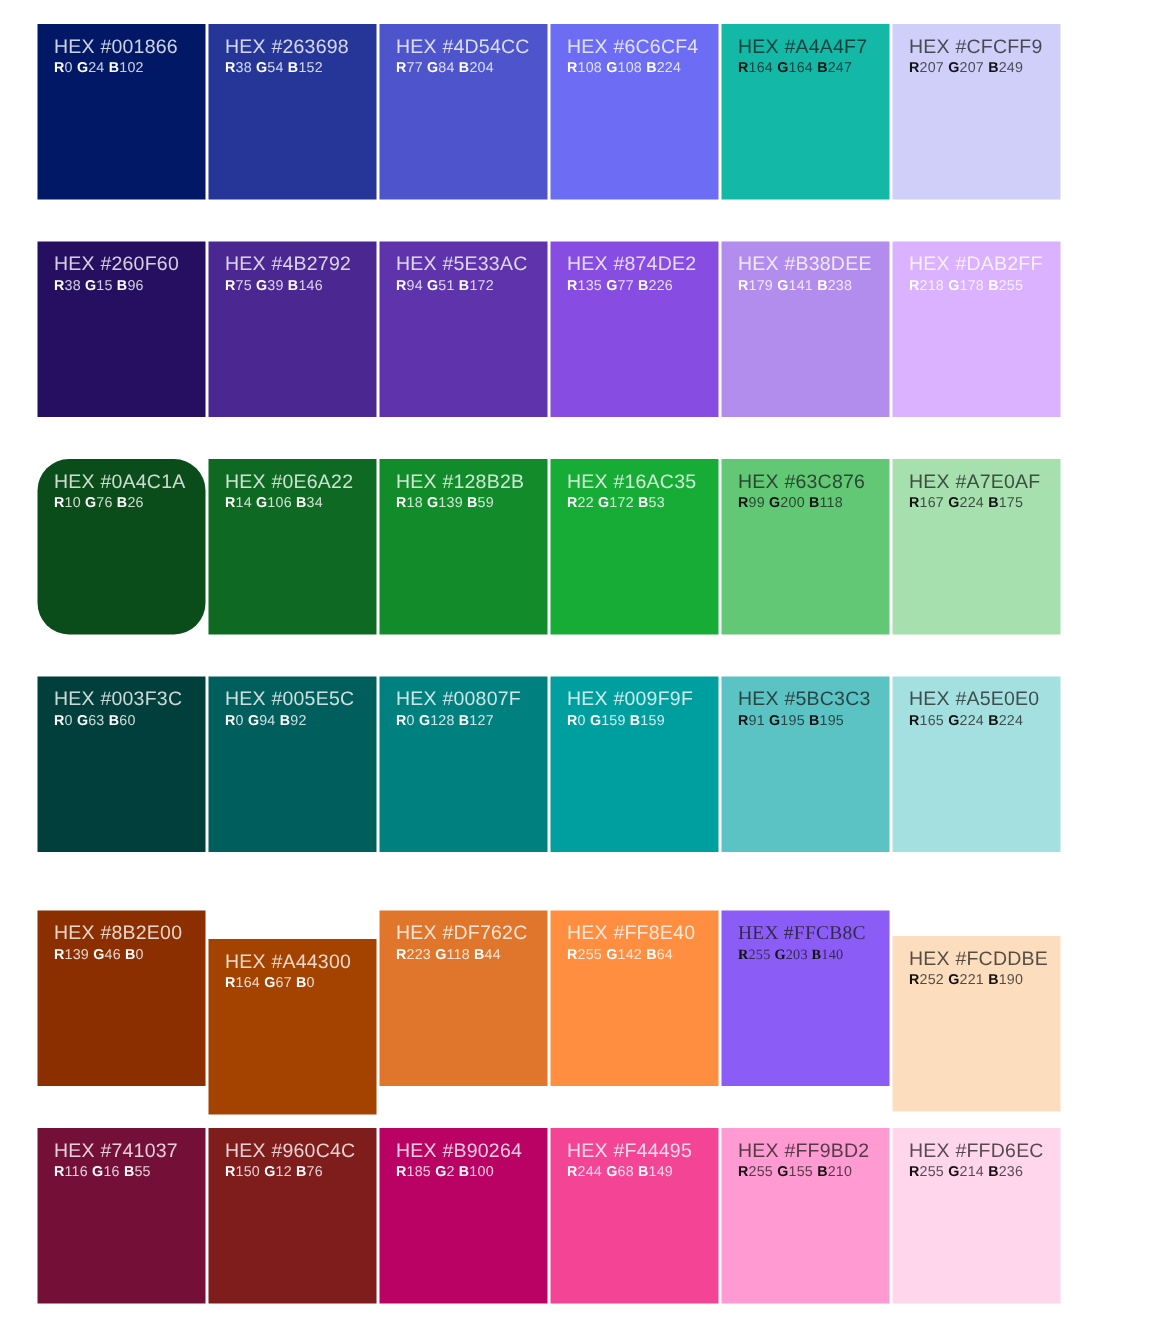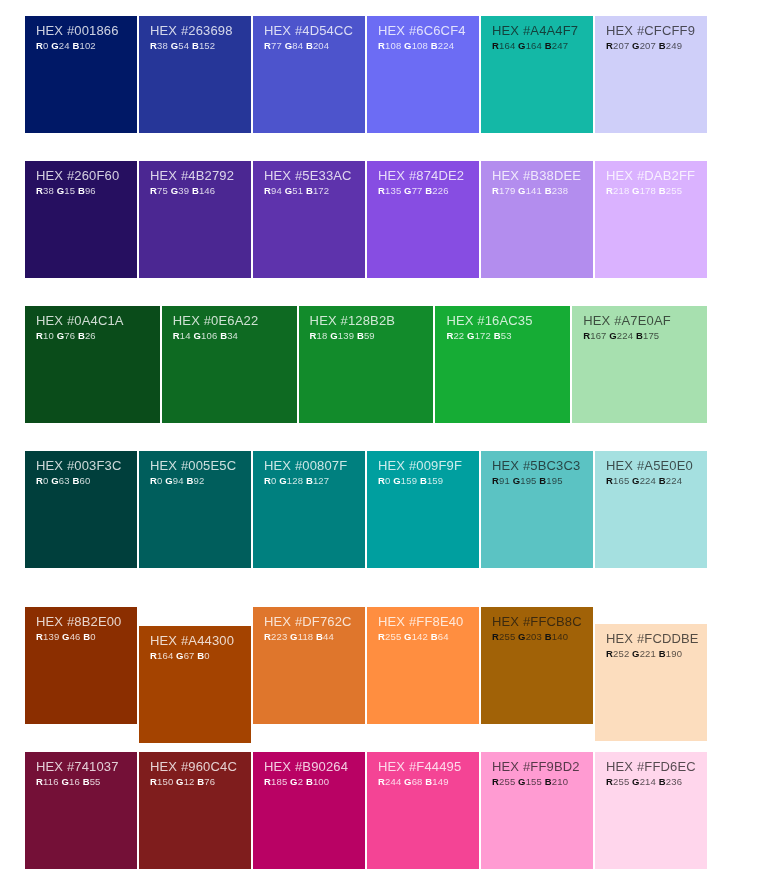--- a/index.html
+++ b/index.html
@@ -125,35 +125,39 @@
       <div class="swatch tone-light" style="background: rgb(179, 141, 238);">
         <div class="swatch-hex">HEX #B38DEE</div>
         <div class="swatch-rgb"><span class="chan">R</span><span>179 </span><span class="chan">G</span><span>141 </span><span class="chan">B</span><span>238</span></div>
       </div>
       <div class="swatch tone-light" style="background: rgb(218, 178, 255);">
         <div class="swatch-hex">HEX #DAB2FF</div>
         <div class="swatch-rgb"><span class="chan">R</span><span>218 </span><span class="chan">G</span><span>178 </span><span class="chan">B</span><span>255</span></div>
       </div>
     </div>
     <div class="palette-row">
-      <div class="swatch tone-light" style="background: rgb(10, 76, 26);">
+      <div class="swatch tone-light" style="background: rgb(10, 76, 26); border-radius: 21px;">
         <div class="swatch-hex">HEX #0A4C1A</div>
         <div class="swatch-rgb"><span class="chan">R</span><span>10 </span><span class="chan">G</span><span>76 </span><span class="chan">B</span><span>26</span></div>
       </div>
       <div class="swatch tone-light" style="background: rgb(14, 106, 34);">
         <div class="swatch-hex">HEX #0E6A22</div>
         <div class="swatch-rgb"><span class="chan">R</span><span>14 </span><span class="chan">G</span><span>106 </span><span class="chan">B</span><span>34</span></div>
       </div>
       <div class="swatch tone-light" style="background: rgb(18, 139, 43);">
         <div class="swatch-hex">HEX #128B2B</div>
         <div class="swatch-rgb"><span class="chan">R</span><span>18 </span><span class="chan">G</span><span>139 </span><span class="chan">B</span><span>59</span></div>
       </div>
       <div class="swatch tone-light" style="background: rgb(22, 172, 53);">
         <div class="swatch-hex">HEX #16AC35</div>
         <div class="swatch-rgb"><span class="chan">R</span><span>22 </span><span class="chan">G</span><span>172 </span><span class="chan">B</span><span>53</span></div>
+      </div>
+      <div class="swatch tone-dark" style="background: rgb(99, 200, 118);">
+        <div class="swatch-hex">HEX #63C876</div>
+        <div class="swatch-rgb"><span class="chan">R</span><span>99 </span><span class="chan">G</span><span>200 </span><span class="chan">B</span><span>118</span></div>
       </div>
       <div class="swatch tone-dark" style="background: rgb(167, 224, 175);">
         <div class="swatch-hex">HEX #A7E0AF</div>
         <div class="swatch-rgb"><span class="chan">R</span><span>167 </span><span class="chan">G</span><span>224 </span><span class="chan">B</span><span>175</span></div>
       </div>
     </div>
     <div class="palette-row row-gap-large">
       <div class="swatch tone-light" style="background: rgb(0, 63, 60);">
         <div class="swatch-hex">HEX #003F3C</div>
         <div class="swatch-rgb"><span class="chan">R</span><span>0 </span><span class="chan">G</span><span>63 </span><span class="chan">B</span><span>60</span></div>
@@ -189,21 +193,21 @@
         <div class="swatch-rgb"><span class="chan">R</span><span>164 </span><span class="chan">G</span><span>67 </span><span class="chan">B</span><span>0</span></div>
       </div>
       <div class="swatch tone-light" style="background: rgb(223, 118, 44);">
         <div class="swatch-hex">HEX #DF762C</div>
         <div class="swatch-rgb"><span class="chan">R</span><span>223 </span><span class="chan">G</span><span>118 </span><span class="chan">B</span><span>44</span></div>
       </div>
       <div class="swatch tone-light" style="background: rgb(255, 142, 64);">
         <div class="swatch-hex">HEX #FF8E40</div>
         <div class="swatch-rgb"><span class="chan">R</span><span>255 </span><span class="chan">G</span><span>142 </span><span class="chan">B</span><span>64</span></div>
       </div>
-      <div class="swatch tone-dark" style="background: #a16207;">
+      <div class="swatch tone-dark" style="background: #8b5cf6; font-family: Liberation Serif, serif;">
         <div class="swatch-hex">HEX #FFCB8C</div>
         <div class="swatch-rgb"><span class="chan">R</span><span>255 </span><span class="chan">G</span><span>203 </span><span class="chan">B</span><span>140</span></div>
       </div>
       <div class="swatch tone-dark" style="background: rgb(252, 221, 190); margin-top: 17px;">
         <div class="swatch-hex">HEX #FCDDBE</div>
         <div class="swatch-rgb"><span class="chan">R</span><span>252 </span><span class="chan">G</span><span>221 </span><span class="chan">B</span><span>190</span></div>
       </div>
     </div>
     <div class="palette-row">
       <div class="swatch tone-light" style="background: rgb(116, 16, 55);">

